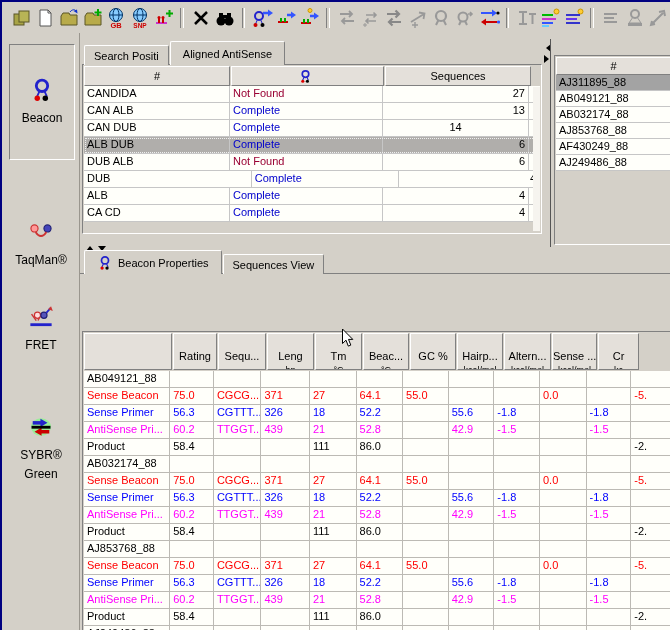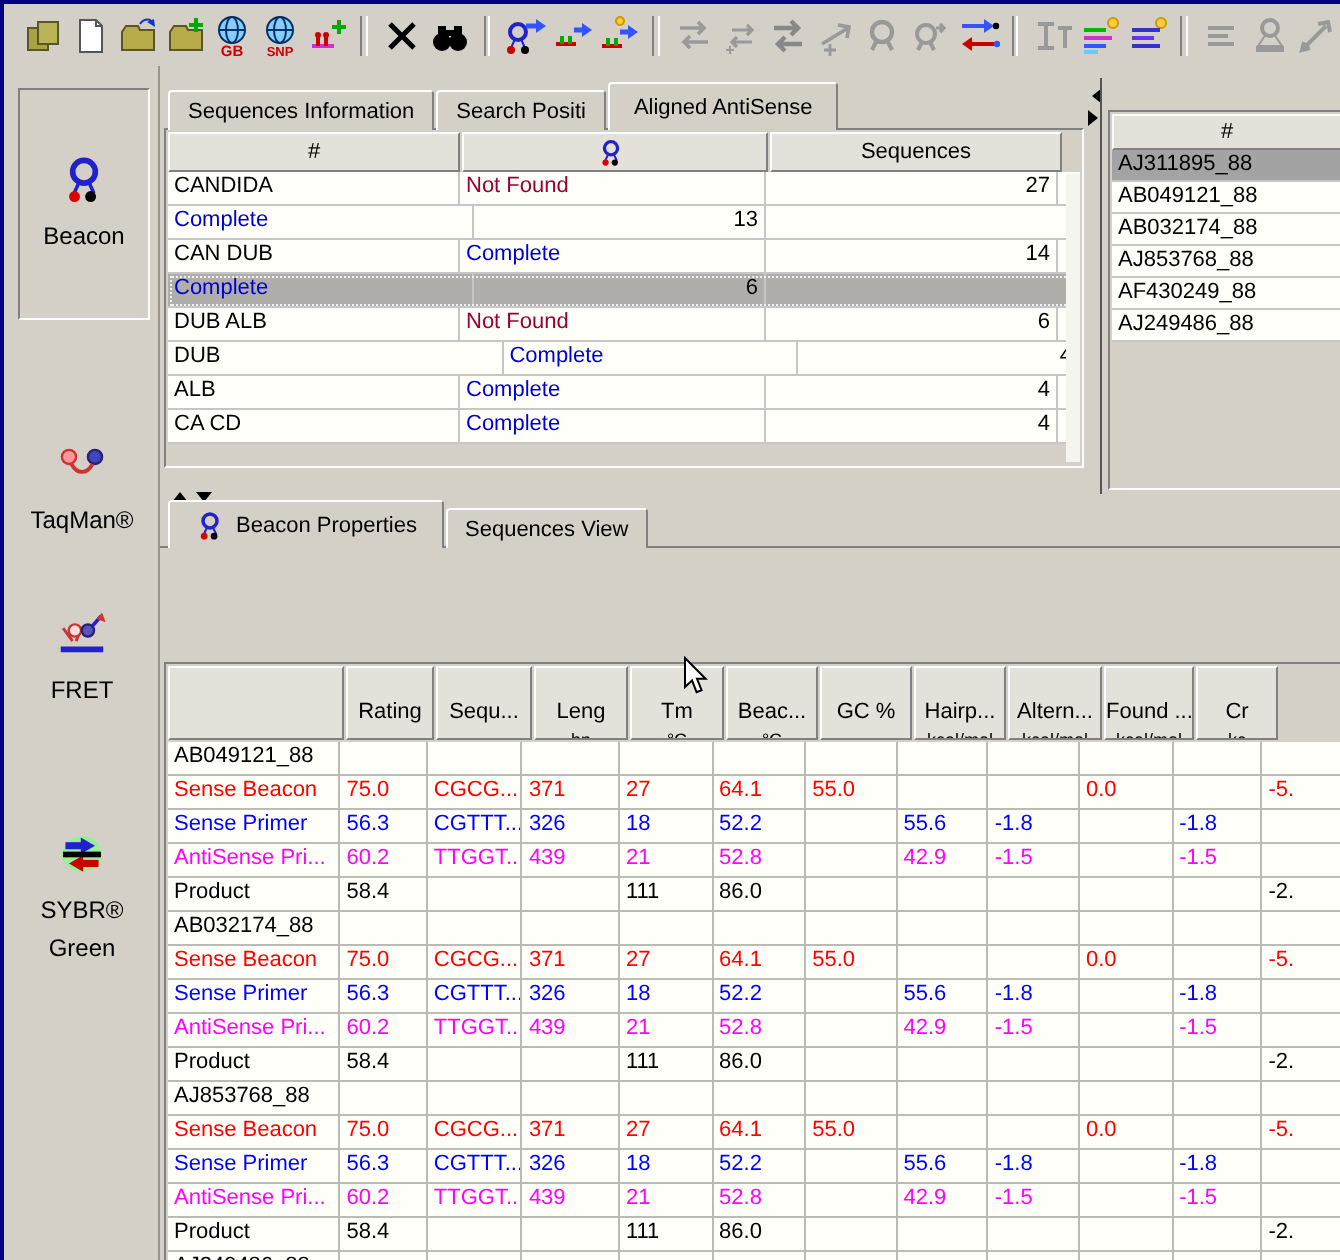--- a/index.html
+++ b/index.html
@@ -321,21 +321,20 @@
       <div class="tbtn dis">
         <svg width="22" height="22" viewBox="0 0 22 22">
           <path d="M4 18L16 6m-4-1l5-1 1 5M8 17l-4 1 1-4" fill="none" stroke="#999" stroke-width="2"></path>
         </svg>
       </div>
     </div>
 
   <div id="main">
 
     <div class="tabbar" id="top-tabbar">
-      <div class="tab">Sequences Information</div>
       <div class="tab">Search Positi</div>
       <div class="tab active">Aligned AntiSense</div>
     </div>
 
     <div id="top-table">
       <div class="tt-hdr">
         <div class="tt-hcell" style="width:146px">#</div>
         <div class="tt-hcell" style="width:153px">
             <span class="mini-ic" id="tt-beacon-ic">
               <svg width="15" height="15" viewBox="0 0 22 22">
@@ -348,29 +347,31 @@
           </div>
         <div class="tt-hcell" style="width:146px">Sequences</div>
       </div>
       <div id="tt-body">
           <div class="trow">
             <div class="tcell" style="width: 146px;">CANDIDA</div>
             <div class="tcell st-notfound" style="width: 153px;">Not Found</div>
             <div class="tcell num" style="width: 146px;">27</div>
           </div>
           <div class="trow">
+            <div class="tcell" style="width: 146px;">CAN ALB</div>
             <div class="tcell st-complete" style="width: 153px;">Complete</div>
             <div class="tcell num" style="width: 146px;">13</div>
           </div>
           <div class="trow">
             <div class="tcell" style="width: 146px;">CAN DUB</div>
             <div class="tcell st-complete" style="width: 153px;">Complete</div>
-            <div class="tcell num" style="width: 146px;">14</div>
+            <div class="tcell num" style="width: 146px; text-align: center;">14</div>
           </div>
           <div class="trow sel">
+            <div class="tcell" style="width: 146px;">ALB DUB</div>
             <div class="tcell st-complete" style="width: 153px;">Complete</div>
             <div class="tcell num" style="width: 146px;">6</div>
           </div>
           <div class="trow">
             <div class="tcell" style="width: 146px;">DUB ALB</div>
             <div class="tcell st-notfound" style="width: 153px;">Not Found</div>
             <div class="tcell num" style="width: 146px;">6</div>
           </div>
           <div class="trow">
             <div class="tcell" style="width: 174px;">DUB</div>
@@ -463,21 +464,21 @@
             </div>
             <div class="bh-cell" style="width: 46px;">
               <div class="bh-l">Hairp...</div>
               <div class="bh-s">kcal/mol</div>
             </div>
             <div class="bh-cell" style="width: 47px;">
               <div class="bh-l">Altern...</div>
               <div class="bh-s">kcal/mol</div>
             </div>
             <div class="bh-cell" style="width: 45px;">
-              <div class="bh-l">Found ...</div>
+              <div class="bh-l">Sense ...</div>
               <div class="bh-s">kcal/mol</div>
             </div>
             <div class="bh-cell" style="width: 41px;">
               <div class="bh-l">Cr</div>
               <div class="bh-s">kc</div>
             </div>
           </div>
         <div id="bt-body">
             <div class="brow rt-group">
               <div class="bcell" style="width: 89px;">AB049121_88</div>

